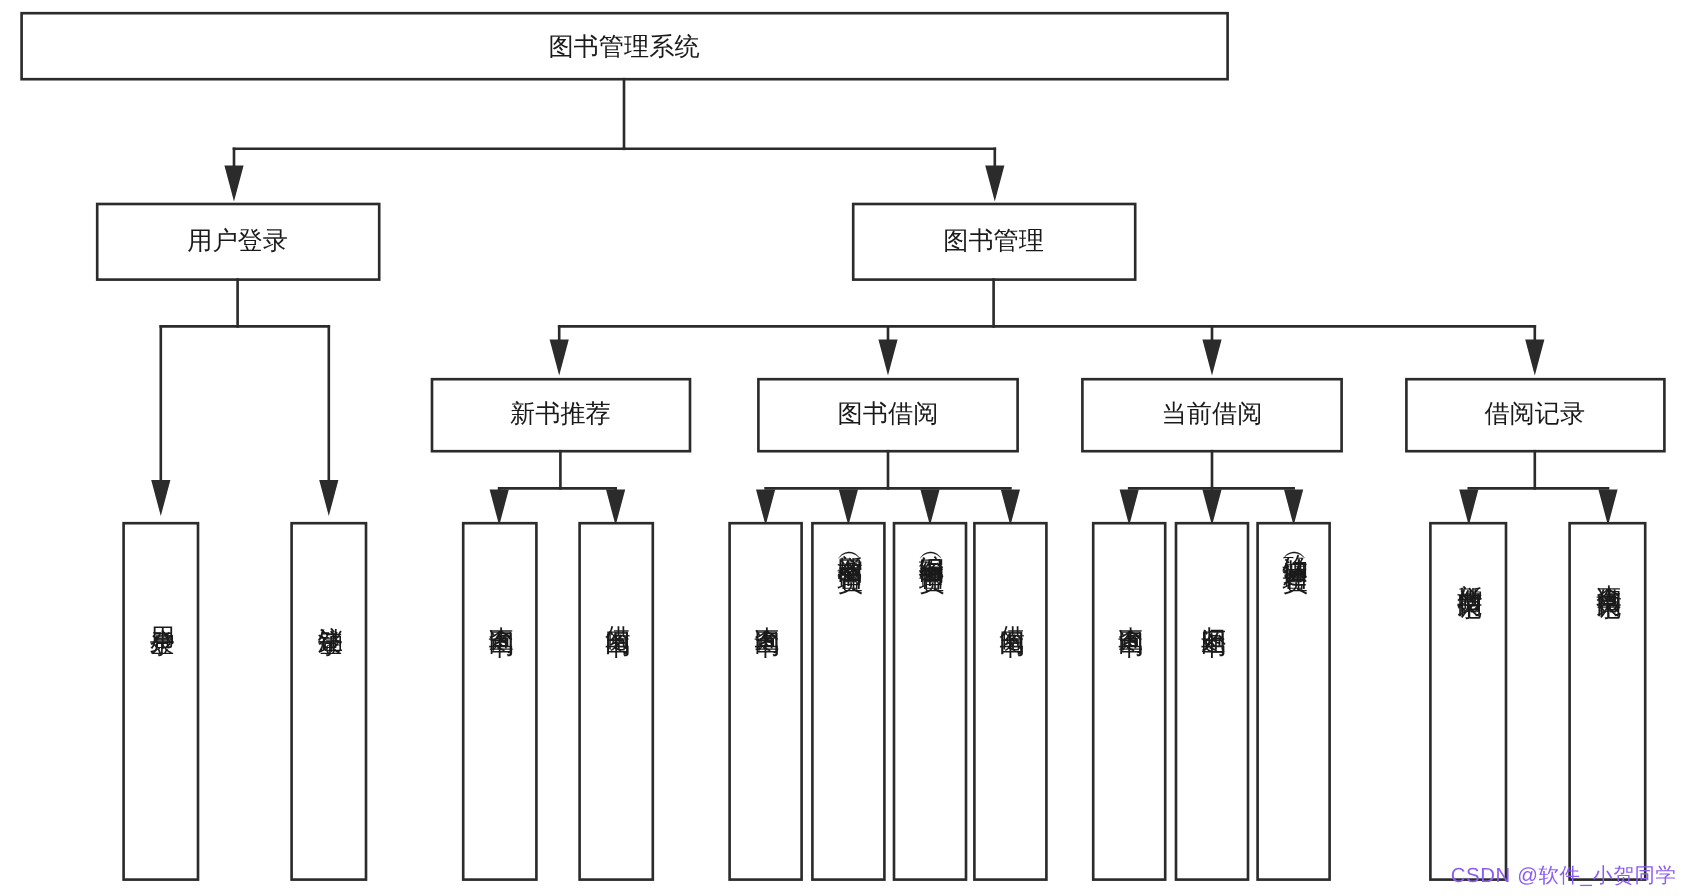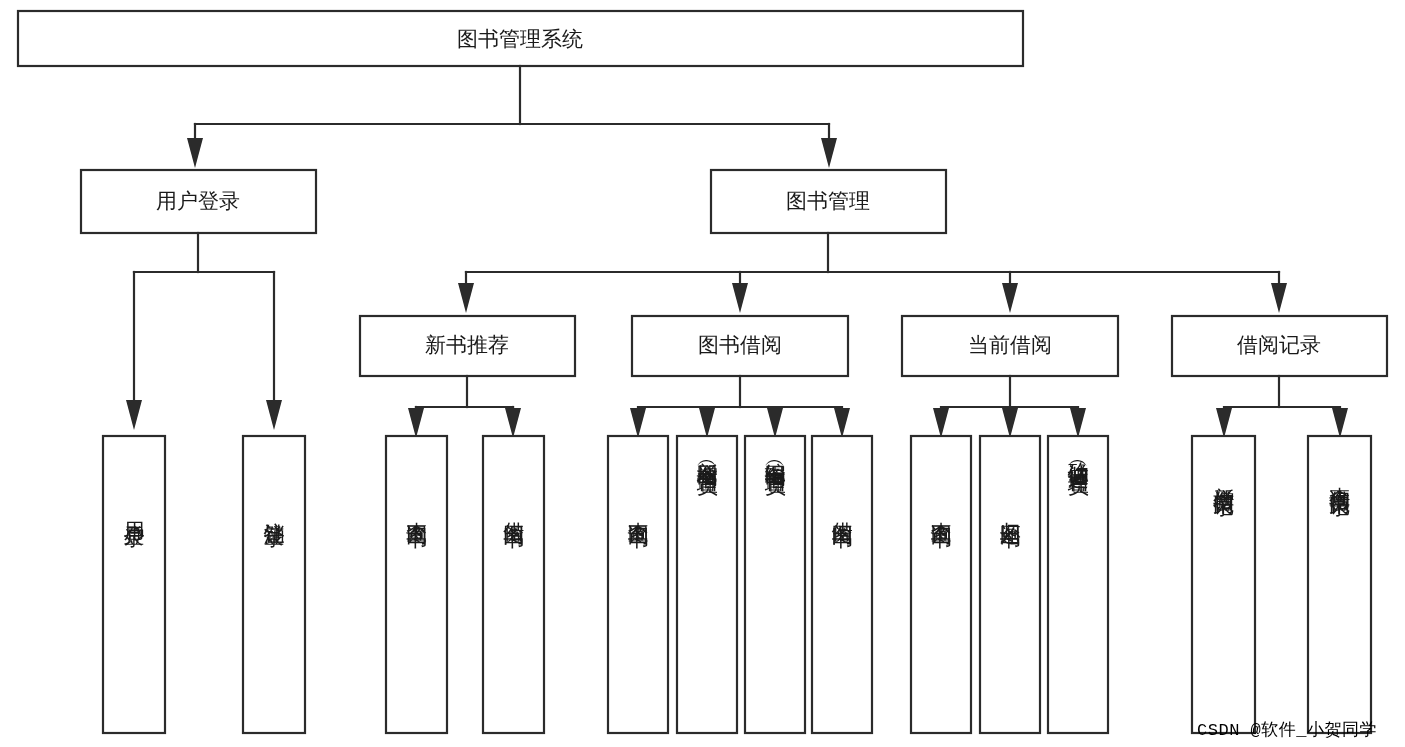--- a/index.html
+++ b/index.html
@@ -60,25 +60,25 @@
     text-orientation: upright;
     font-family: "Liberation Sans", "DejaVu Sans", sans-serif;
     font-size: 21px;
     line-height: 1.08;
     color: #1a1a1a;
     letter-spacing: 2px;
     white-space: nowrap;
   }
   .watermark {
     position: absolute;
-    right: 28px;
+    right: 8px;
     bottom: 6px;
-    font-family: Liberation Mono, monospace;
+    font-family: Liberation Sans, sans-serif;
     font-size: 17px;
-    color: #000000;
+    color: #8b5cf6;
     letter-spacing: 0.5px;
     white-space: nowrap;
   }
 </style>
 </head>
 <body>
 
 <div id="diagram-root">
 
   <svg class="diagram-canvas" viewBox="0 0 1405 747" xmlns="http://www.w3.org/2000/svg">

